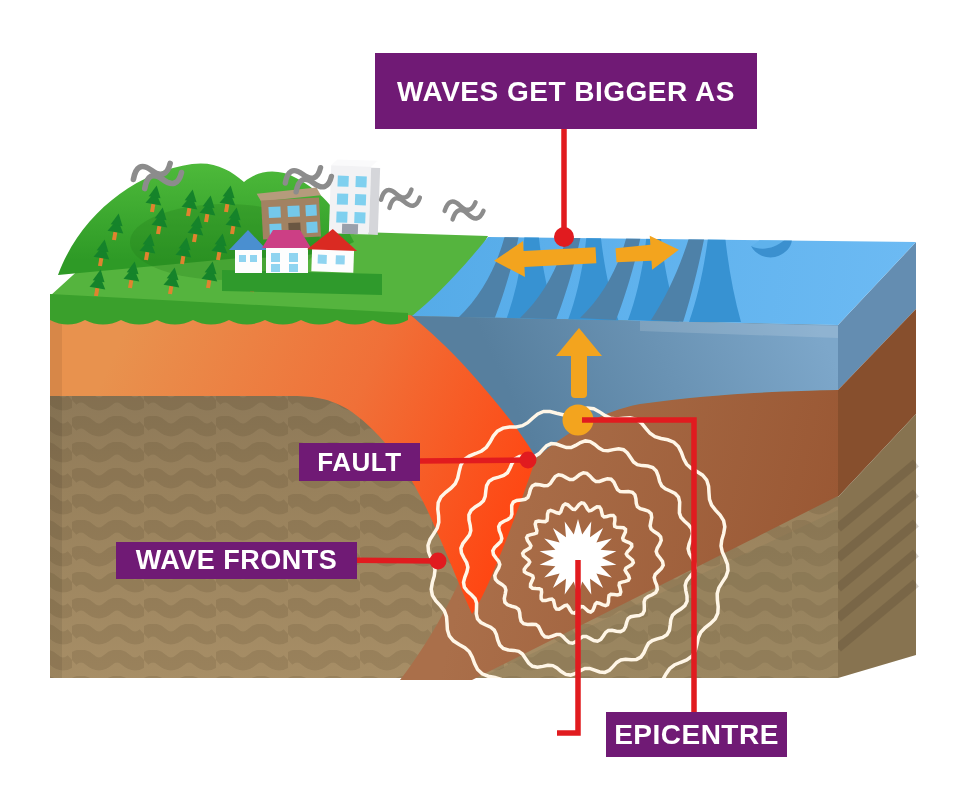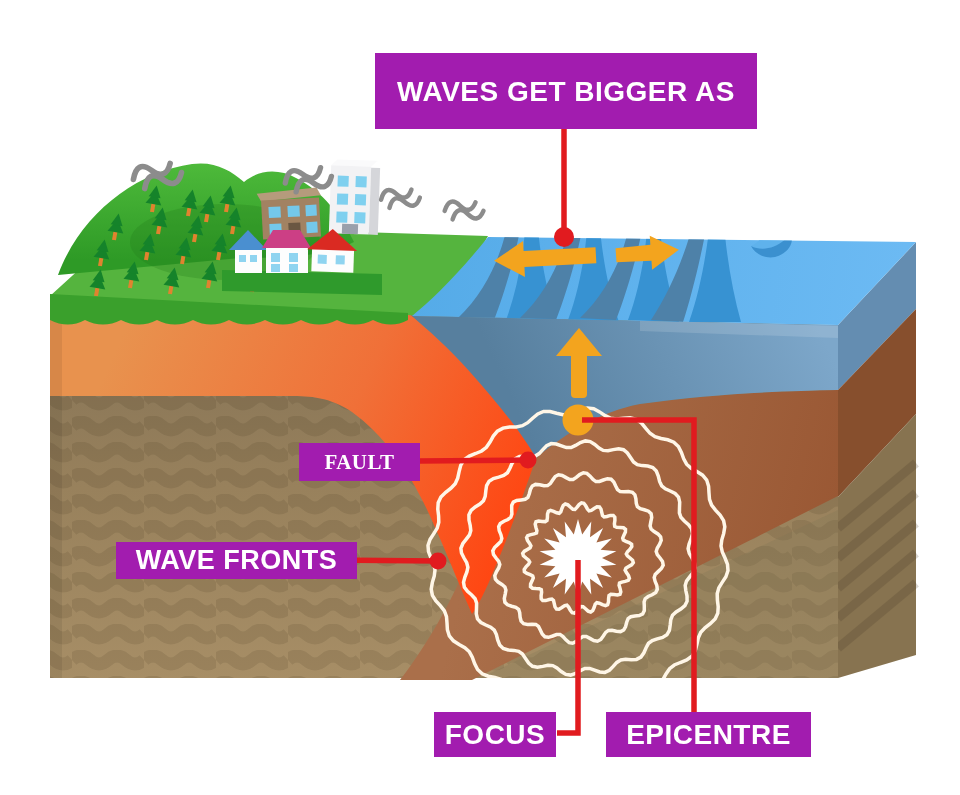--- a/index.html
+++ b/index.html
@@ -1,27 +1,27 @@
 <!DOCTYPE html>
 <html><head>
 <meta charset="utf-8">
 <style>
   html,body{margin:0;padding:0;background:#ffffff;}
   .stage{position:relative;width:960px;height:795px;background:#ffffff;overflow:hidden;
          font-family:"Liberation Sans",sans-serif;}
   .stage svg{position:absolute;left:0;top:0;}
-  .lbl{position:absolute;background:#a21caf;color:#ffffff;font-weight:bold;
+  .lbl{position:absolute;background:#701a75;color:#ffffff;font-weight:bold;
        display:flex;align-items:center;justify-content:center;letter-spacing:.5px;
        box-sizing:border-box;white-space:nowrap;}
   .lbl-banner{left:375px;top:53px;width:382px;height:76px;font-size:28px;line-height:35px;
               flex-direction:column;text-align:center;}
-  .lbl-fault{left:299px;top:443px;width:121px;height:38px;font-size:21px;font-family:Liberation Serif, serif;}
+  .lbl-fault{left:299px;top:443px;width:121px;height:38px;font-size:26px;}
   .lbl-wavefronts{left:88px;top:542px;width:241px;height:37px;font-size:27px;margin-left:28px;}
   .lbl-focus{left:434px;top:712px;width:122px;height:45px;font-size:28px;}
-  .lbl-epicentre{left:606px;top:712px;width:205px;height:45px;font-size:28px;}
+  .lbl-epicentre{left:606px;top:712px;width:181px;height:45px;font-size:28px;}
 </style>
 </head>
 <body>
 
 <div class="stage">
 
 <svg width="960" height="795" viewBox="0 0 960 795">
   <defs>
     <linearGradient id="gradTan" x1="0" y1="330" x2="0" y2="680" gradientUnits="userSpaceOnUse">
       <stop offset="0" stop-color="#867457"></stop>
@@ -328,16 +328,15 @@
     <circle cx="528" cy="460" r="8.5"></circle>
     <circle cx="438" cy="561" r="8.5"></circle>
   </g>
 </svg>
 
 <div class="lbl lbl-banner">
   <span>WAVES GET BIGGER AS</span>
 </div>
 <div class="lbl lbl-fault">FAULT</div>
 <div class="lbl lbl-wavefronts">WAVE FRONTS</div>
-<div class="lbl lbl-focus">FOCUS</div>
 <div class="lbl lbl-epicentre">EPICENTRE</div>
 
 </div>
 
 </body></html>

